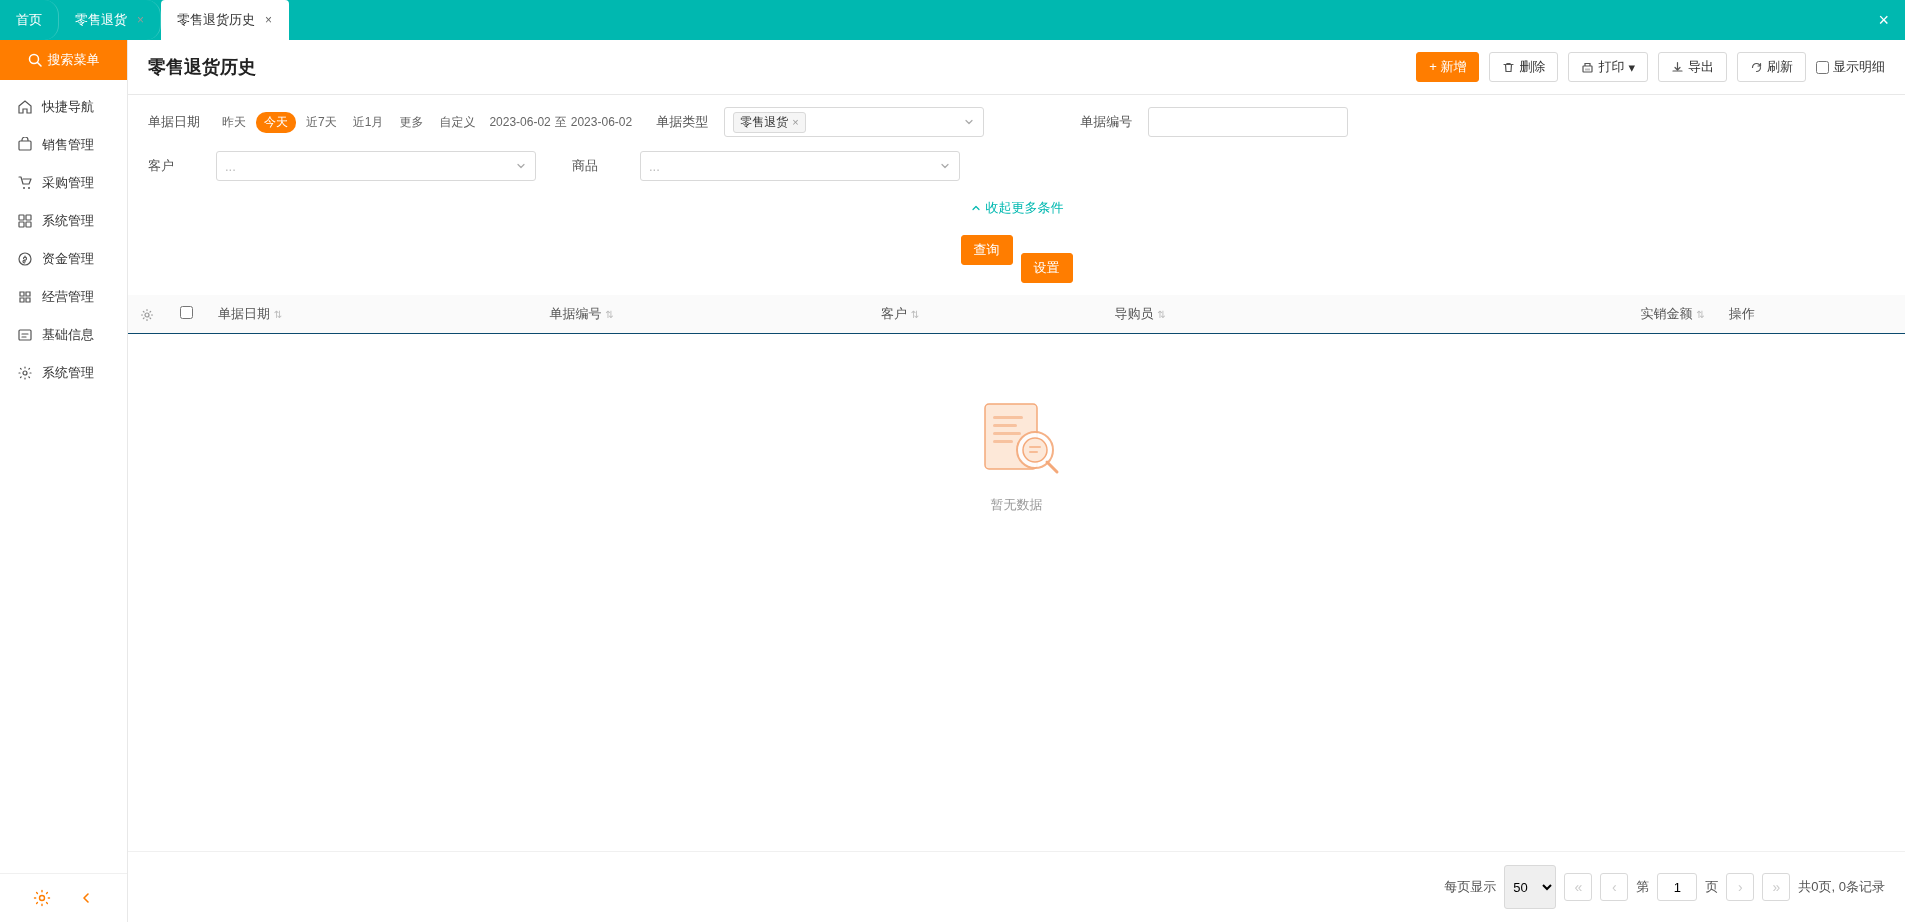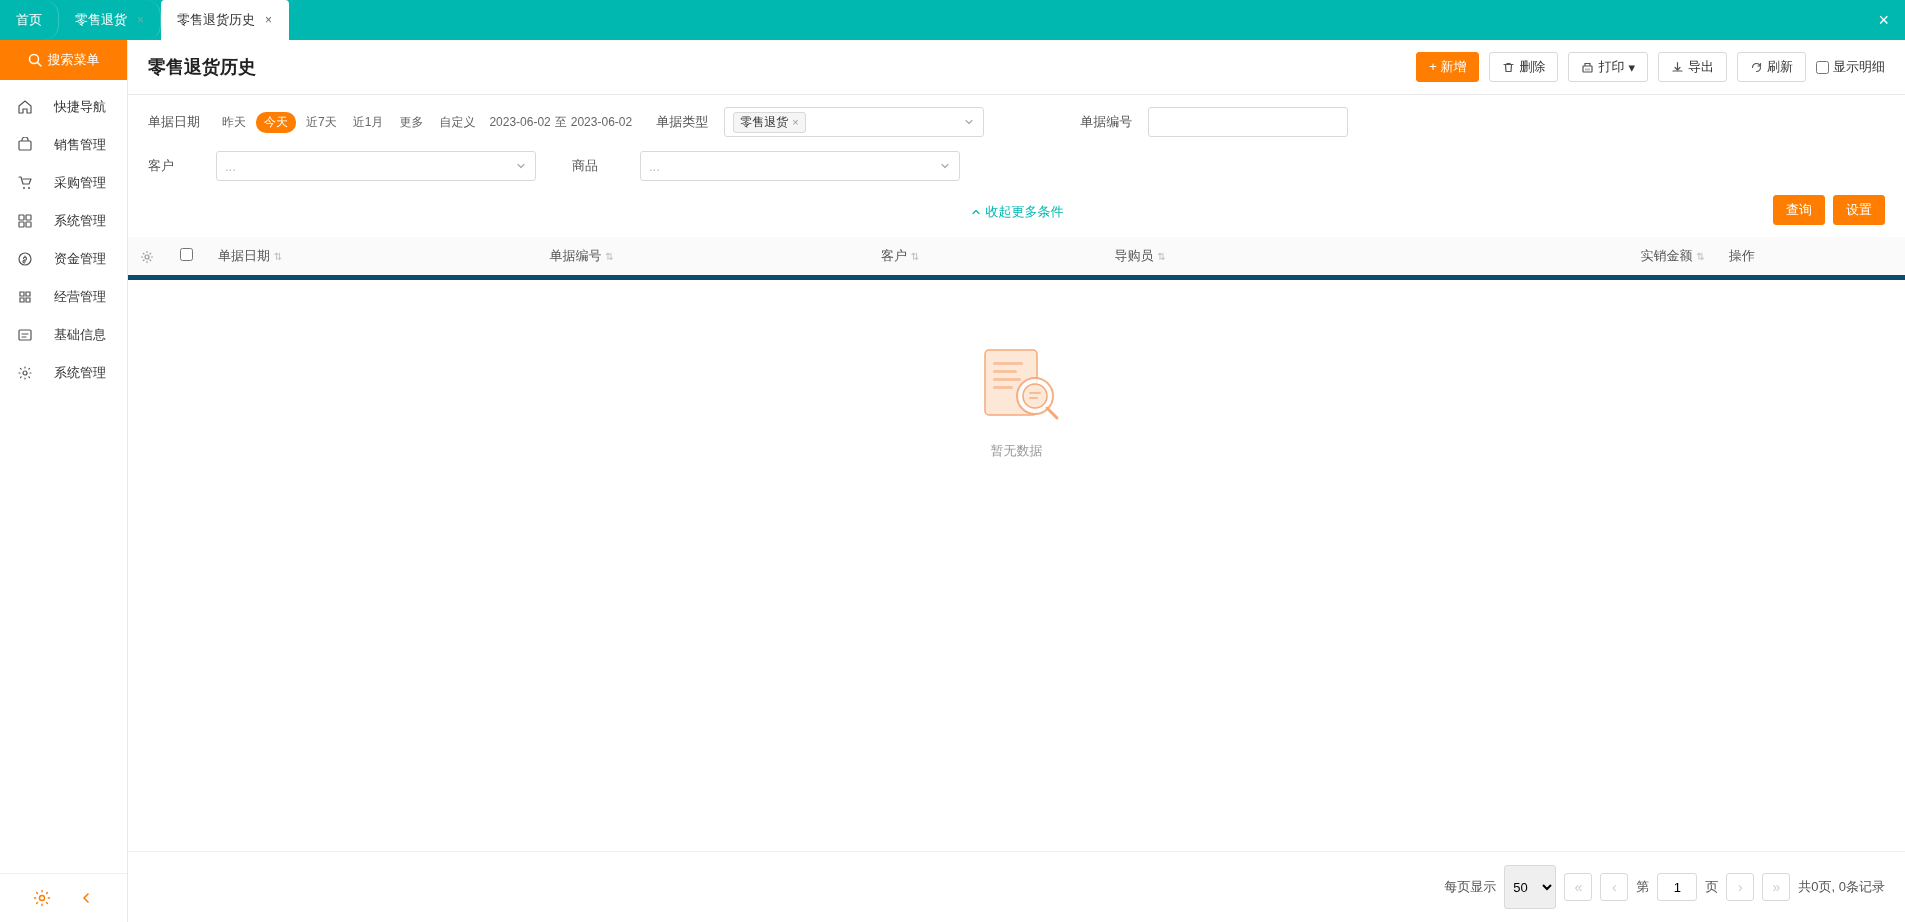--- a/index.html
+++ b/index.html
@@ -14,34 +14,34 @@
     .top-tab.active .tab-close { color: #666; }
     .top-bar-close { color: #fff; font-size: 18px; padding: 0 16px; cursor: pointer; margin-left: auto; }
 
     
     .main-layout { display: flex; flex: 1; overflow: hidden; }
 
     
     .sidebar { width: 128px; background: #fff; display: flex; flex-direction: column; border-right: 1px solid #e8e8e8; flex-shrink: 0; }
     .sidebar-search { background: #ff7d00; height: 40px; display: flex; align-items: center; justify-content: center; gap: 6px; color: #fff; font-size: 13px; cursor: pointer; }
     .sidebar-nav { flex: 1; overflow-y: auto; padding: 8px 0; }
-    .nav-item { display: flex; align-items: center; gap: 20px; padding: 10px 16px; cursor: pointer; font-size: 13px; color: #333; }
+    .nav-item { display: flex; align-items: center; gap: 8px; padding: 10px 16px; cursor: pointer; font-size: 13px; color: #333; }
     .nav-item .nav-icon { width: 18px; height: 18px; display: flex; align-items: center; justify-content: center; flex-shrink: 0; }
     .sidebar-bottom { display: flex; align-items: center; justify-content: center; gap: 16px; padding: 10px; border-top: 1px solid #f0f0f0; }
     .sidebar-bottom-btn { width: 28px; height: 28px; display: flex; align-items: center; justify-content: center; cursor: pointer; color: #ff7d00; }
 
     
     .content { flex: 1; display: flex; flex-direction: column; overflow: hidden; background: #f0f2f5; }
     .page-header { background: #fff; padding: 12px 20px 0 20px; border-bottom: 1px solid #e8e8e8; flex-shrink: 0; }
     .page-title-row { display: flex; align-items: center; justify-content: space-between; margin-bottom: 12px; }
     .page-title { font-size: 18px; font-weight: bold; color: #222; }
     .toolbar { display: flex; align-items: center; gap: 10px; }
     .toolbar-btn { display: flex; align-items: center; gap: 4px; padding: 5px 12px; border: 1px solid #d9d9d9; background: #fff; border-radius: 3px; cursor: pointer; font-size: 13px; color: #333; }
     .toolbar-btn.primary { background: #ff7d00; border-color: #ff7d00; color: #fff; }
-    .toolbar-btn.setting { background: #ff7d00; border-color: #ff7d00; color: #fff; }
+    .toolbar-btn.setting { background: #ff7d00; border-color: #ff7d00; color: #fff; margin-top: 36px; }
     .toolbar-btn.query { background: #ff7d00; border-color: #ff7d00; color: #fff; }
     .display-detail-wrap { display: flex; align-items: center; gap: 4px; font-size: 13px; }
     .display-detail-wrap input[type=checkbox] { cursor: pointer; }
 
     
     .filter-area { background: #fff; padding: 12px 20px; flex-shrink: 0; }
     .filter-row { display: flex; align-items: center; gap: 0; margin-bottom: 10px; flex-wrap: wrap; }
     .filter-item { display: flex; align-items: center; gap: 8px; min-width: 400px; margin-right: 24px; margin-bottom: 4px; }
     .filter-label { font-size: 13px; color: #555; white-space: nowrap; min-width: 60px; }
     .date-range-btns { display: flex; align-items: center; gap: 4px; }
@@ -53,21 +53,21 @@
     .tag-box { display: flex; align-items: center; gap: 4px; border: 1px solid #d9d9d9; border-radius: 3px; padding: 2px 8px; min-width: 200px; height: 30px; background: #fff; }
     .tag { background: #f5f5f5; border: 1px solid #d9d9d9; border-radius: 3px; padding: 1px 6px; font-size: 12px; display: flex; align-items: center; gap: 4px; }
     .tag-x { cursor: pointer; color: #999; font-size: 11px; }
     .collapse-btn { display: flex; align-items: center; gap: 4px; color: #00b8b0; cursor: pointer; font-size: 13px; margin: 4px auto 0 auto; width: fit-content; }
 
     
     .table-area { flex: 1; background: #fff; margin: 0; overflow: hidden; display: flex; flex-direction: column; }
     .table-wrapper { overflow-x: auto; overflow-y: auto; flex: 1; }
     table { width: 100%; border-collapse: collapse; font-size: 13px; }
     thead tr { background: #fafafa; border-bottom: 1px solid #e8e8e8; }
-    thead th { padding: 10px 12px; text-align: left; font-weight: normal; color: #555; border-bottom: 5px solid #0c4a6e; white-space: nowrap; }
+    thead th { padding: 10px 12px; text-align: left; font-weight: normal; color: #555; border-bottom: 1px solid #0c4a6e; white-space: nowrap; }
     thead th.sortable { cursor: pointer; }
     thead th .sort-arrows { font-size: 10px; color: #bbb; }
     .th-checkbox { width: 40px; text-align: center; }
     .th-settings { width: 36px; text-align: center; }
 
     
     .empty-state { flex: 1; display: flex; flex-direction: column; align-items: center; justify-content: center; padding: 60px 0; }
     .empty-icon { width: 100px; height: 90px; position: relative; margin-bottom: 12px; }
     .empty-text { color: #999; font-size: 13px; }
 
@@ -301,21 +301,21 @@
           <span class="filter-label">商品</span>
           <div class="filter-select" style="min-width:320px;">
             <span style="color:#bbb;">...</span>
             <svg width="12" height="12" viewBox="0 0 12 12" fill="none">
                 <path d="M3 4.5l3 3 3-3" stroke="#aaa" stroke-width="1.2" stroke-linecap="round" stroke-linejoin="round"></path>
               </svg>
           </div>
         </div>
       </div>
 
-      <div style="display:flex;align-items:center;justify-content:center;margin-top:4px;">
+      <div style="display:flex;align-items:center;justify-content:center;margin-top:4px;flex-direction:column;">
         <div style="flex:1;"></div>
         <div class="collapse-btn">
           <svg width="12" height="12" viewBox="0 0 12 12" fill="none">
               <path d="M9 7.5L6 4.5l-3 3" stroke="#00b8b0" stroke-width="1.2" stroke-linecap="round" stroke-linejoin="round"></path>
             </svg>
           <span>收起更多条件</span>
         </div>
         <div style="flex:1; display:flex; justify-content:flex-end; gap:8px; align-items:center;">
           <button class="toolbar-btn query" style="background:#ff7d00;border-color:#ff7d00;color:#fff;">查询</button>
           <button class="toolbar-btn setting" style="background:#ff7d00;border-color:#ff7d00;color:#fff;">设置</button>

